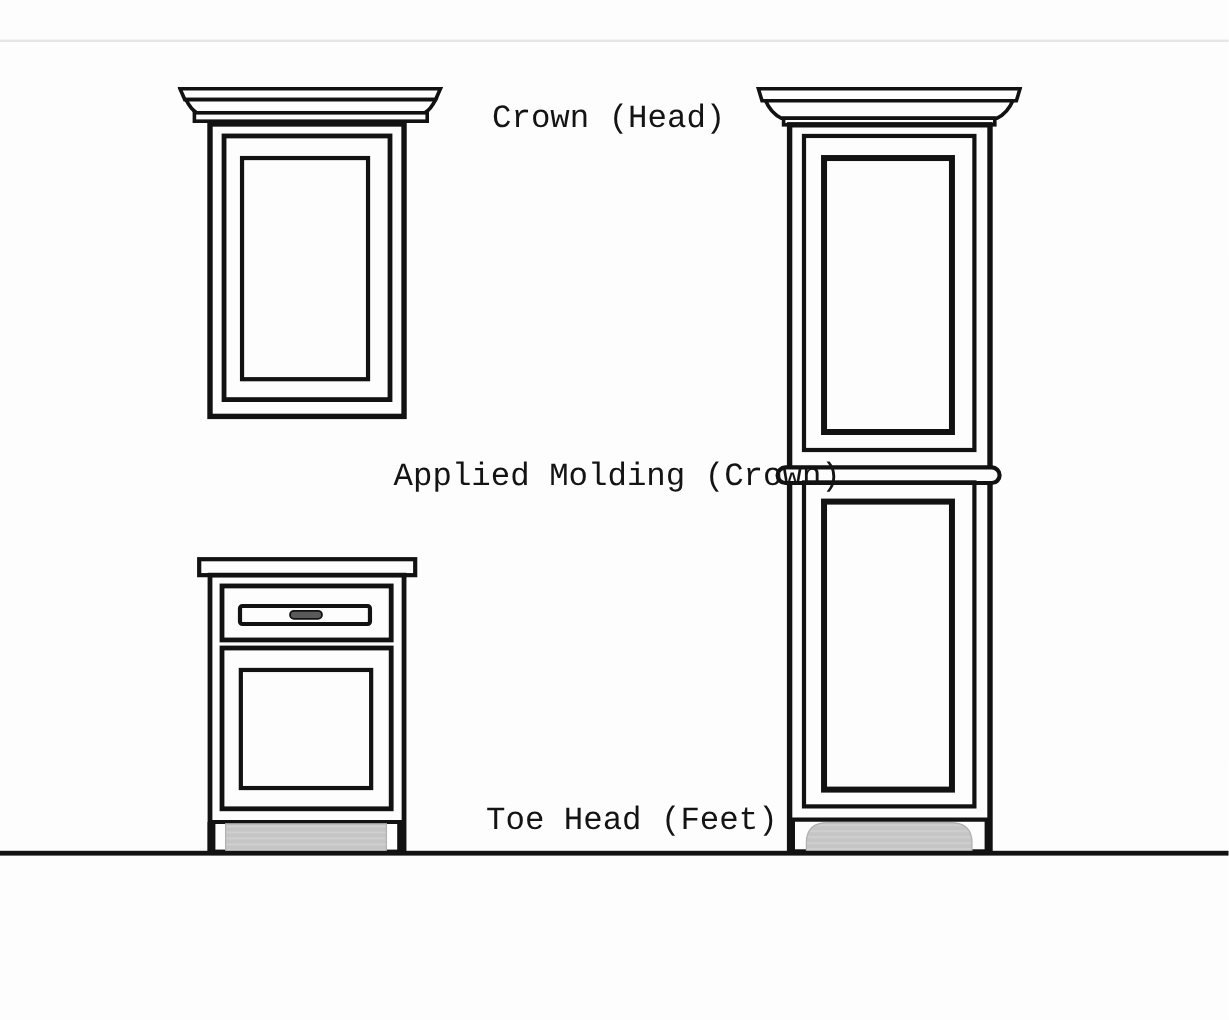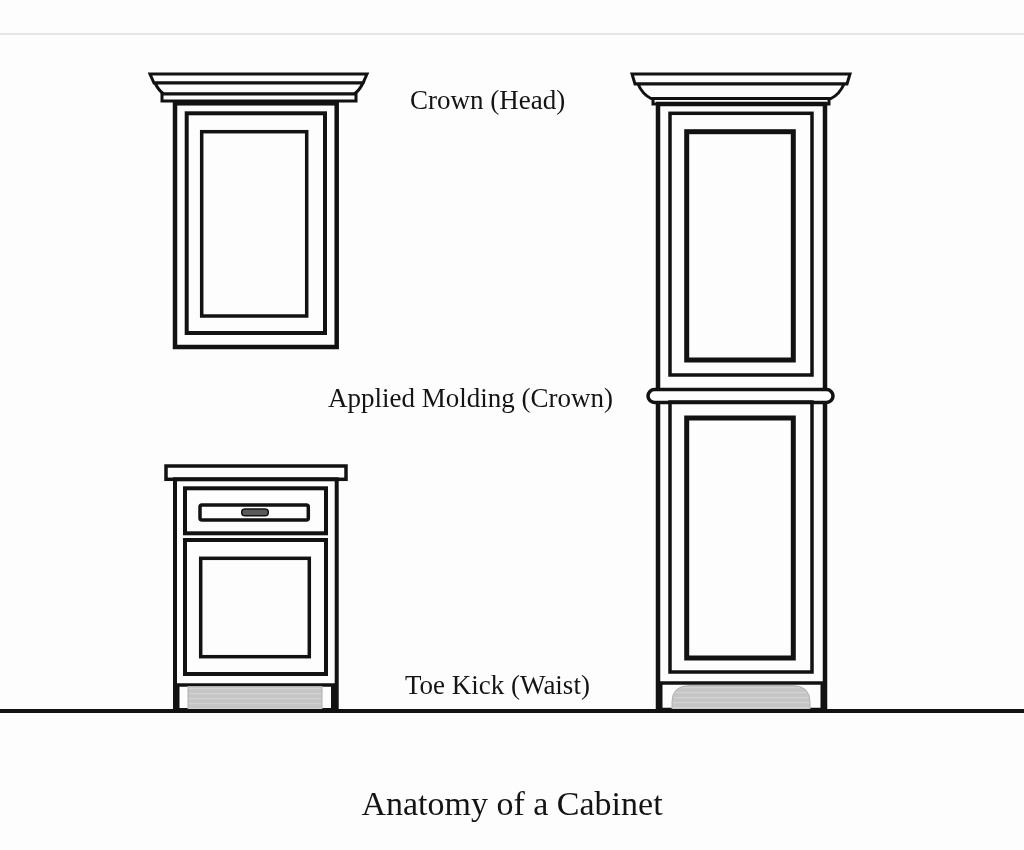--- a/index.html
+++ b/index.html
@@ -1,20 +1,20 @@
 <!DOCTYPE html>
 <html><head>
 <meta charset="utf-8">
 <style>
   html,body{margin:0;padding:0;background:#ffffff;}
   #stage{
     position:relative;
     width:1024px;height:850px;
     background:#fdfdfd;
-    font-family:Liberation Serif, serif;
+    font-family:Liberation Mono, monospace;
     overflow:hidden;
   }
   .top-rule{
     position:absolute;left:0;top:33px;width:1024px;height:2px;
     background:#e6e6e6;
   }
   .floor-line{
     position:absolute;left:0;top:709px;width:1024px;height:4px;
     background:#121212;
   }
@@ -110,16 +110,15 @@
     <line class="ln" stroke-width="3.5" x1="28" y1="611" x2="195" y2="611"></line>
     <path d="M42,640 L42,630 Q42,613.5 60,613.5 L162,613.5 Q180,613.5 180,630 L180,640 Z" fill="url(#tk2)" stroke="#b0b0b0" stroke-width="1"></path>
     <rect x="28" y="611" width="4.5" height="29" fill="#121212"></rect>
     <rect x="190.5" y="611" width="4.5" height="29" fill="#121212"></rect>
   </svg>
 
   <div class="floor-line"></div>
 
   <div id="label-crown" class="diagram-label">Crown (Head)</div>
   <div id="label-molding" class="diagram-label">Applied Molding (Crown)</div>
-  <div id="label-toekick" class="diagram-label">Toe Kick (Waist)</div>
+  <div id="label-toekick" class="diagram-label">Toe Head (Feet)</div>
 
-  <div class="page-title">Anatomy of a Cabinet</div>
 </div>
 
 </body></html>

